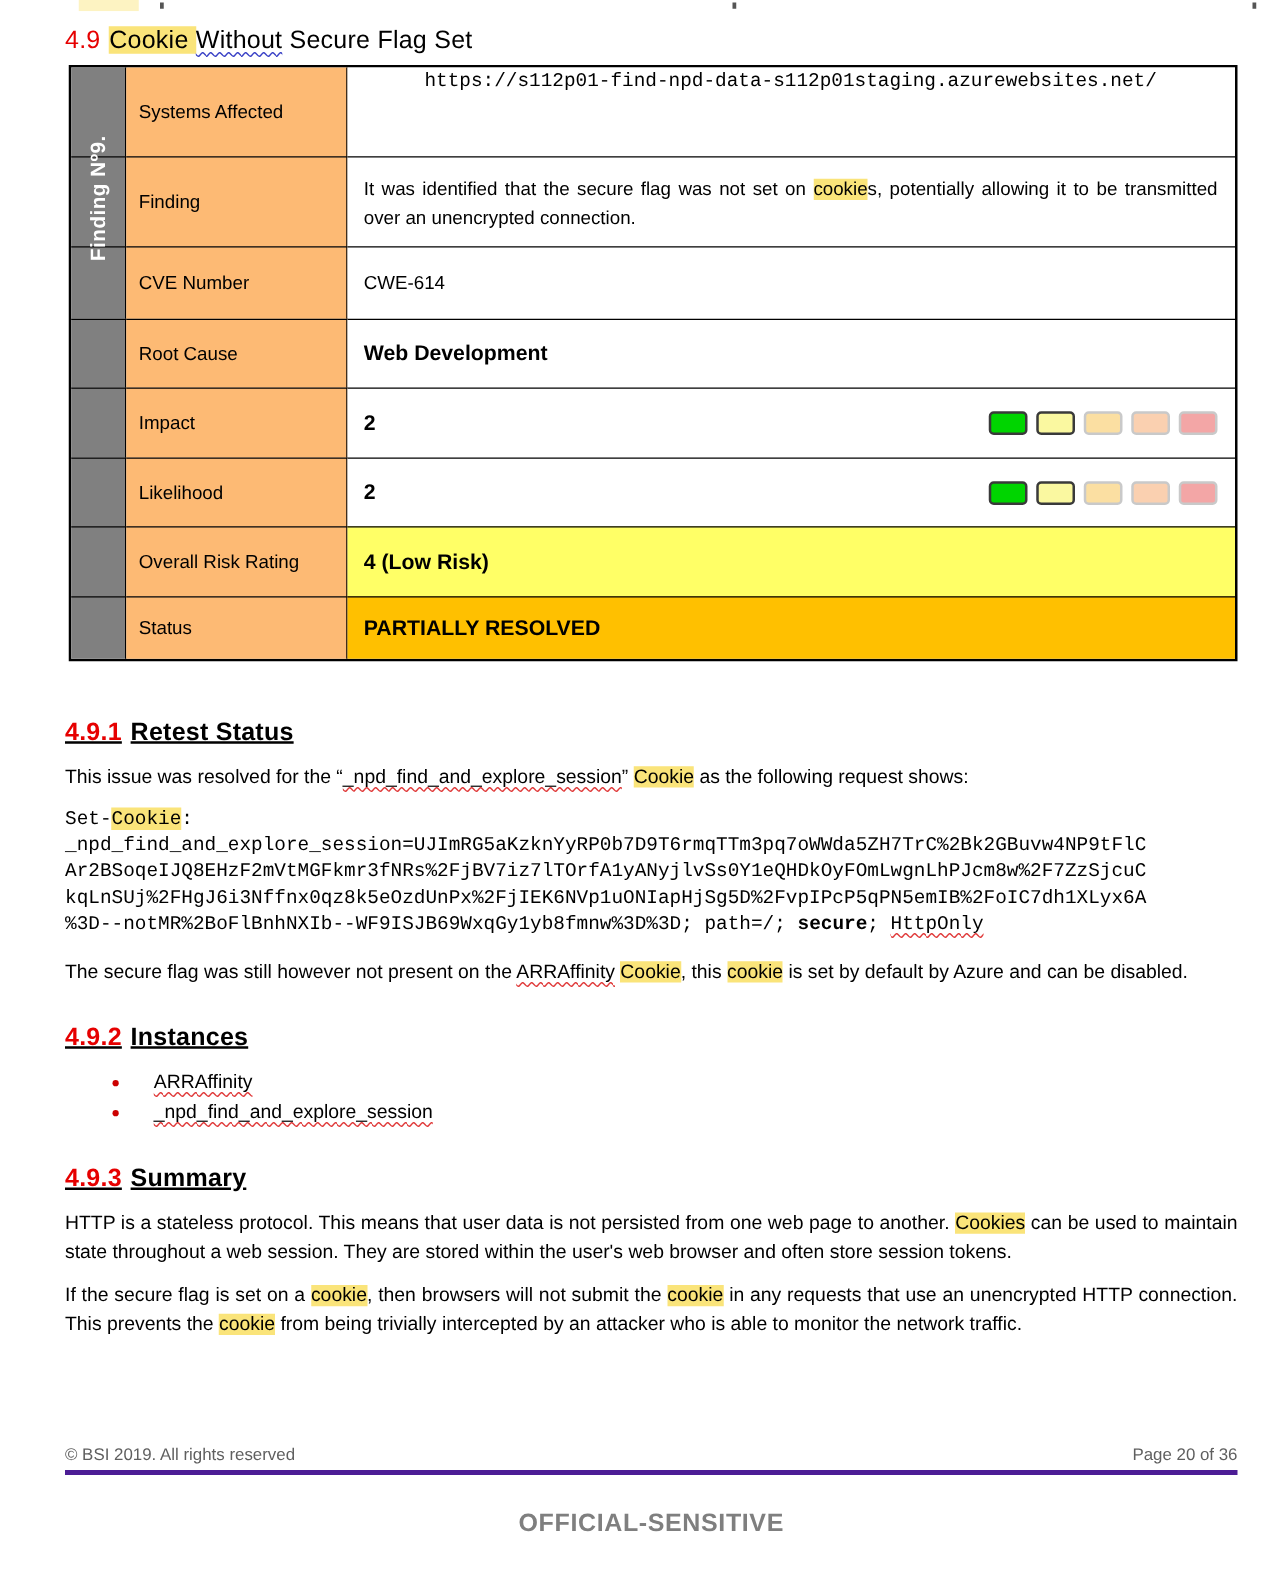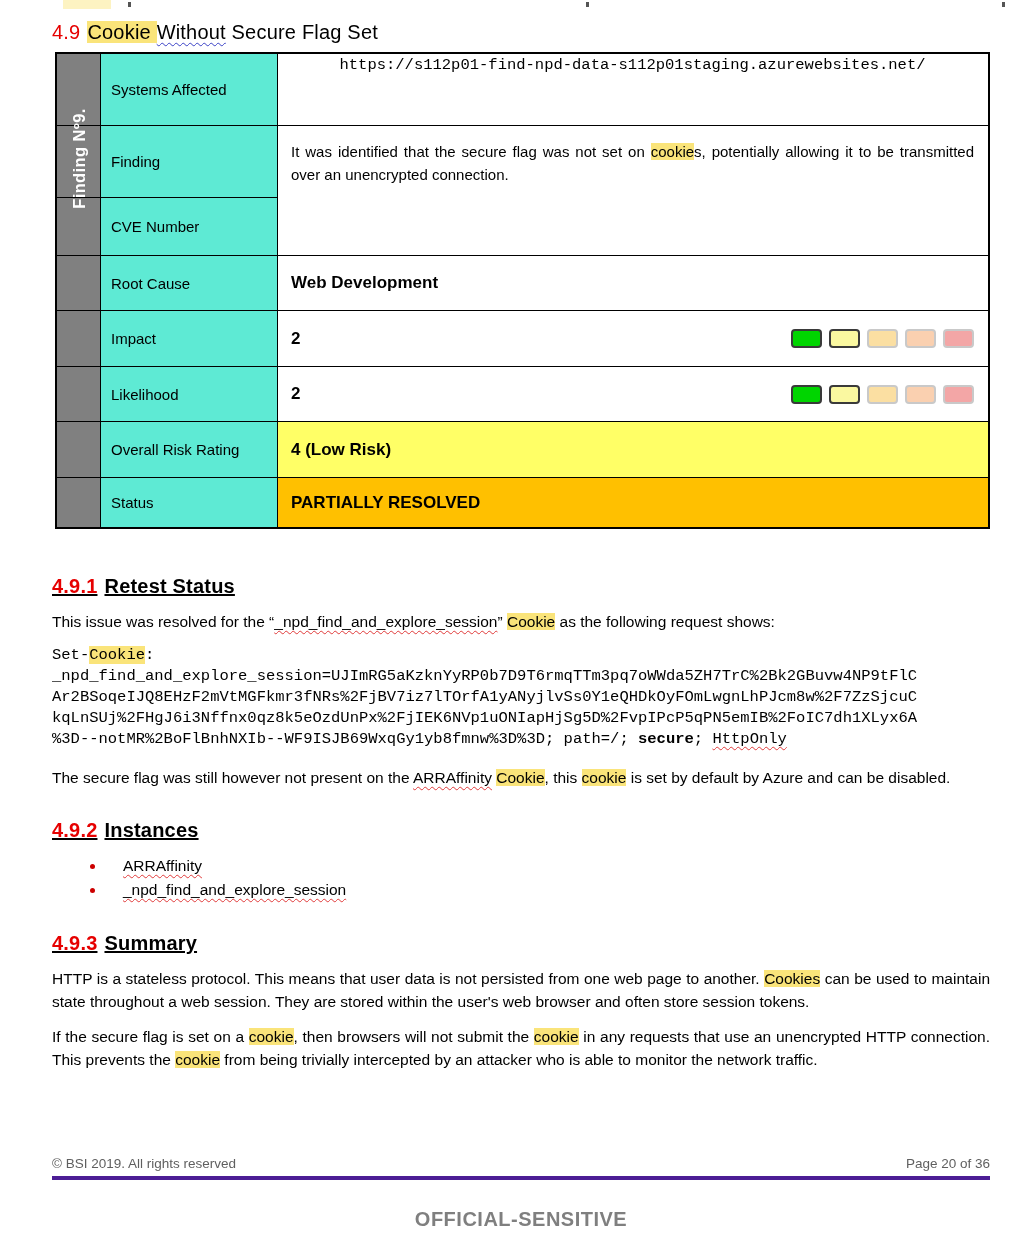--- a/index.html
+++ b/index.html
@@ -34,21 +34,21 @@
     grid-template-columns:44px 177px 1fr;
     grid-template-rows:71px 72px 58px 55px 56px 55px 56px 50px;
     border:2px solid #000;
     width:935px;margin-left:3px;
     position:relative;
     box-sizing:border-box;
   }
   .barcell{background:#808080;border-right:1px solid #000;}
   .cell{box-sizing:border-box;}
   .labelcell{
-    background:#5eead4;border-right:1px solid #000;
+    background:#fdba74;border-right:1px solid #000;
     display:flex;align-items:center;
     padding-left:10px;font-size:15px;
   }
   .valuecell{
     background:#fff;display:flex;align-items:center;
     padding-left:13px;padding-right:14px;font-size:15px;
   }
   .bt{border-top:1px solid #000;}
   .mono{font-family:"Liberation Mono","DejaVu Sans Mono",monospace;}
   .urlcell{flex-direction:row;align-items:flex-start;justify-content:center;font-size:15.5px;line-height:22px;}
@@ -124,20 +124,21 @@
       <div>https://s112p01-find-npd-data-</div>
       <div>s112p01staging.azurewebsites.net/</div>
     </div>
 
     <div class="cell labelcell bt" style="grid-column:2;grid-row:2">Finding</div>
     <div class="cell valuecell bt" style="grid-column:3;grid-row:2">
       <span class="findtext"><span>It was identified that the secure flag was not set on </span><span class="hl">cookie</span><span>s, potentially allowing it to be transmitted over an unencrypted connection.</span></span>
     </div>
 
     <div class="cell labelcell bt" style="grid-column:2;grid-row:3">CVE Number</div>
+    <div class="cell valuecell bt" style="grid-column:3;grid-row:3">CWE-614</div>
 
     <div class="cell labelcell bt" style="grid-column:2;grid-row:4">Root Cause</div>
     <div class="cell valuecell bt b big" style="grid-column:3;grid-row:4">Web Development</div>
 
     <div class="cell labelcell bt" style="grid-column:2;grid-row:5">Impact</div>
     <div class="cell valuecell bt big" style="grid-column:3;grid-row:5">
       <span class="b">2</span>
       <span class="ratewrap">
           <span class="rate-box active" style="background: rgb(0, 213, 0);"></span>
           <span class="rate-box active" style="background: rgb(250, 248, 160);"></span>

